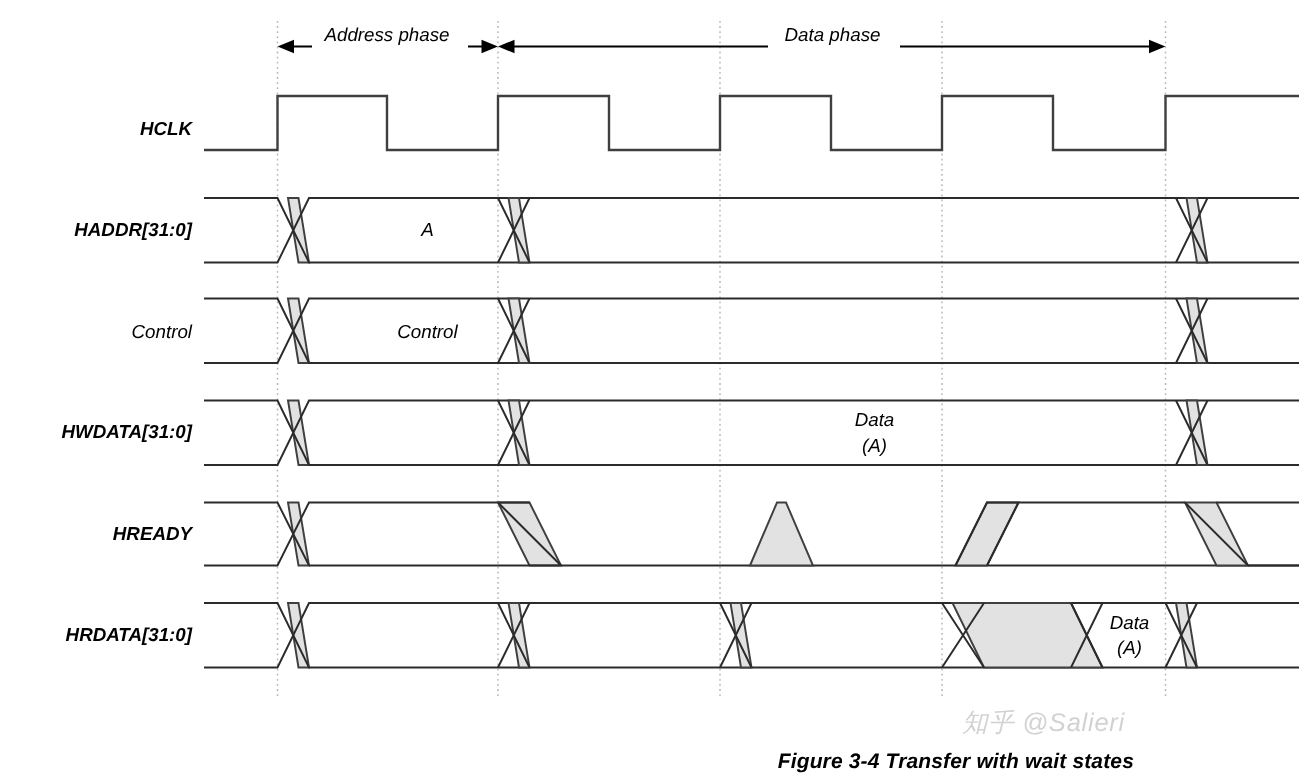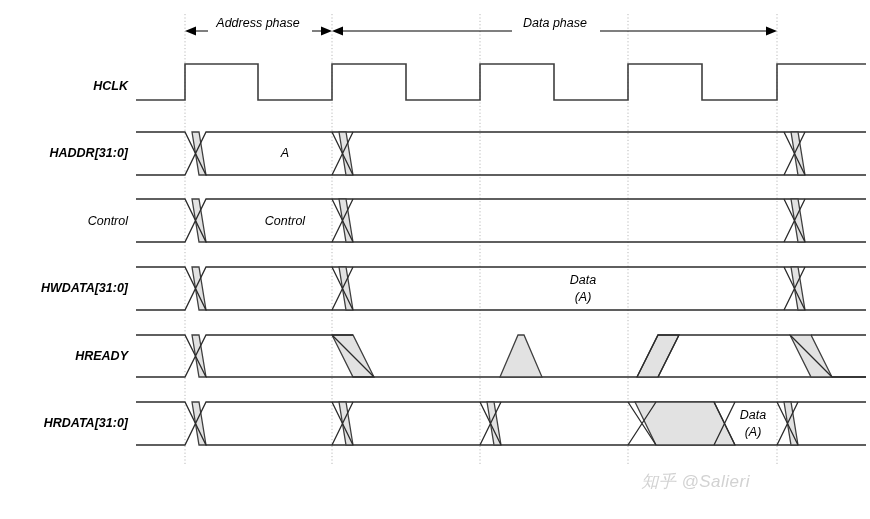--- a/index.html
+++ b/index.html
@@ -204,13 +204,14 @@
     <text class="bus-text" x="285" y="152">A</text>
     <text class="bus-text" x="285" y="220">Control</text>
     <text class="bus-text" x="583" y="279">Data</text>
     <text class="bus-text" x="583" y="296">(A)</text>
     <text class="bus-text" x="753" y="414">Data</text>
     <text class="bus-text" x="753" y="431">(A)</text>
 
   </svg>
 
   <div class="watermark">知乎 @Salieri</div>
+  <div class="caption">Figure 3-4 Transfer with wait states</div>
 </div>
 
 </body></html>

